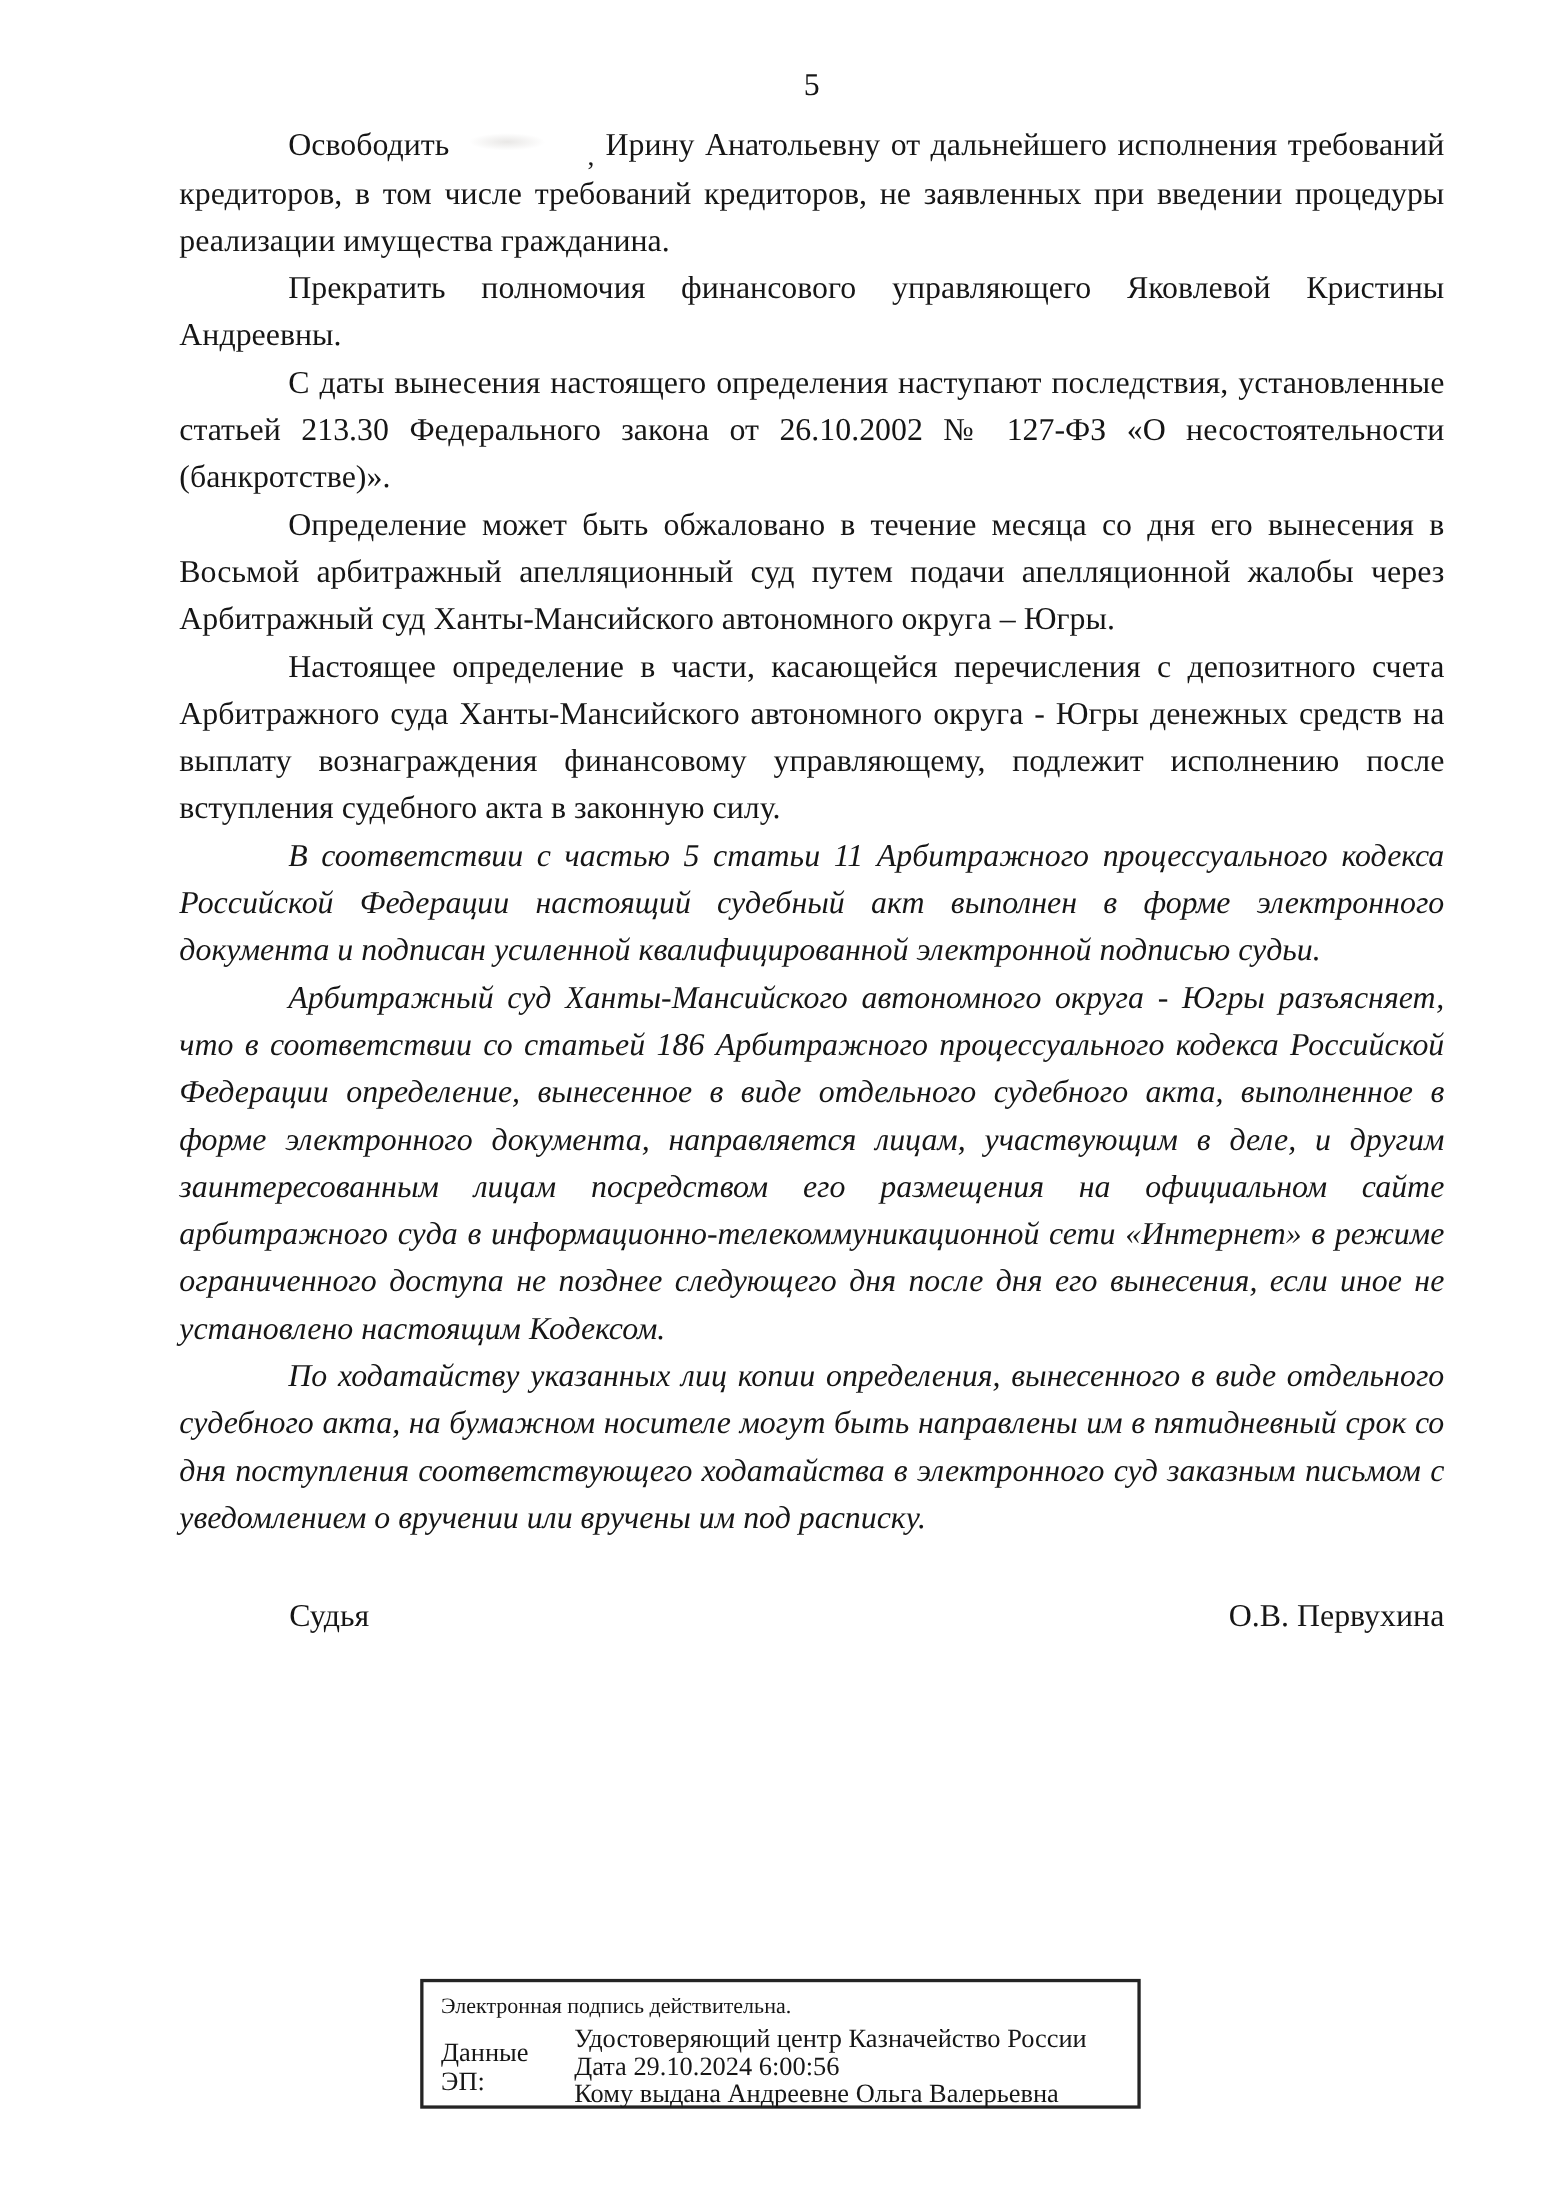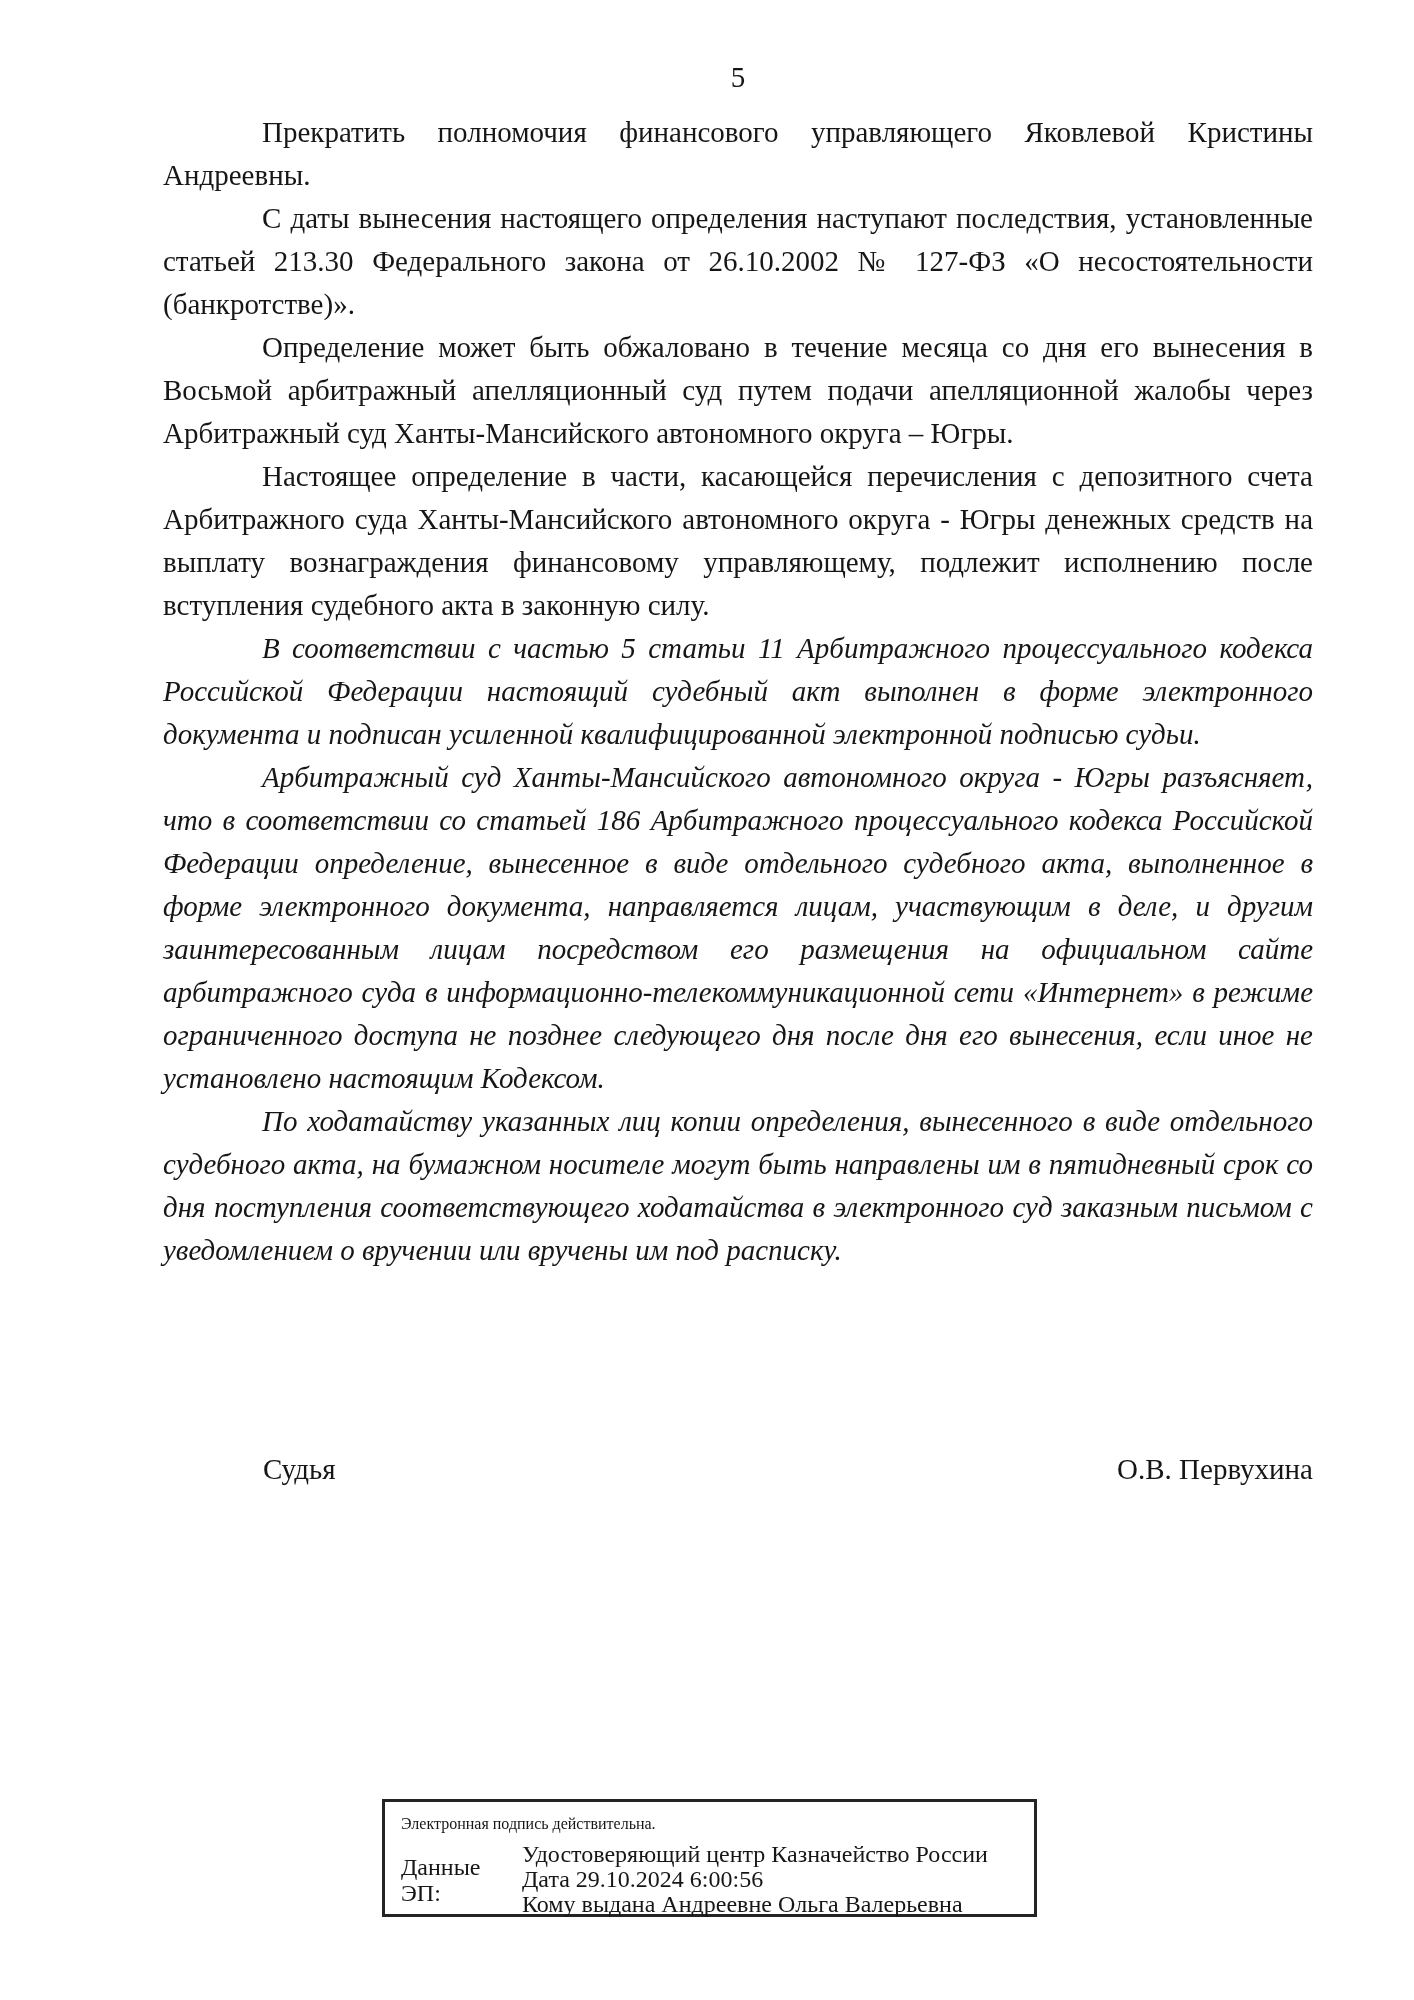--- a/index.html
+++ b/index.html
@@ -69,21 +69,21 @@
   .esign-stamp{
     position:absolute;
     left:382px;top:1799px;
     width:655px;height:118px;
     border:3px solid #242424;
     box-sizing:border-box;
     padding:8px 10px 0 16px;
     background:#ffffff;
   }
   .stamp-valid{
-    font-size:16px;line-height:28px;
+    font-size:20px;line-height:28px;
     margin:0 0 4px 0;
   }
   .stamp-row{
     display:flex;
     align-items:center;
   }
   .stamp-label{
     font-size:24px;line-height:26px;
     width:121px;
     flex-shrink:0;
@@ -93,20 +93,21 @@
   }
 </style>
 </head>
 <body>
 
 <div class="page">
 
   <div class="page-number">5</div>
 
   <div class="content">
+      <p><span>Освободить</span><span class="redaction-gap"><span class="redaction-ghost"></span><span class="redaction-mark">,</span></span><span>Ирину Анатольевну от дальнейшего исполнения требований кредиторов, в том числе требований кредиторов, не заявленных при введении процедуры реализации имущества гражданина.</span></p>
       <p>Прекратить полномочия финансового управляющего Яковлевой Кристины Андреевны.</p>
       <p>С даты вынесения настоящего определения наступают последствия, установленные статьей 213.30 Федерального закона от 26.10.2002 № 127-ФЗ «О несостоятельности (банкротстве)».</p>
       <p>Определение может быть обжаловано в течение месяца со дня его вынесения в Восьмой арбитражный апелляционный суд путем подачи апелляционной жалобы через Арбитражный суд Ханты-Мансийского автономного округа – Югры.</p>
       <p>Настоящее определение в части, касающейся перечисления с депозитного счета Арбитражного суда Ханты-Мансийского автономного округа - Югры денежных средств на выплату вознаграждения финансовому управляющему, подлежит исполнению после вступления судебного акта в законную силу.</p>
       <p class="italic">В соответствии с частью 5 статьи 11 Арбитражного процессуального кодекса Российской Федерации настоящий судебный акт выполнен в форме электронного документа и подписан усиленной квалифицированной электронной подписью судьи.</p>
       <p class="italic">Арбитражный суд Ханты-Мансийского автономного округа - Югры разъясняет, что в соответствии со статьей 186 Арбитражного процессуального кодекса Российской Федерации определение, вынесенное в виде отдельного судебного акта, выполненное в форме электронного документа, направляется лицам, участвующим в деле, и другим заинтересованным лицам посредством его размещения на официальном сайте арбитражного суда в информационно-телекоммуникационной сети «Интернет» в режиме ограниченного доступа не позднее следующего дня после дня его вынесения, если иное не установлено настоящим Кодексом.</p>
       <p class="italic">По ходатайству указанных лиц копии определения, вынесенного в виде отдельного судебного акта, на бумажном носителе могут быть направлены им в пятидневный срок со дня поступления соответствующего ходатайства в электронного суд заказным письмом с уведомлением о вручении или вручены им под расписку.</p>
     </div>
 
   <div class="signature-row">

